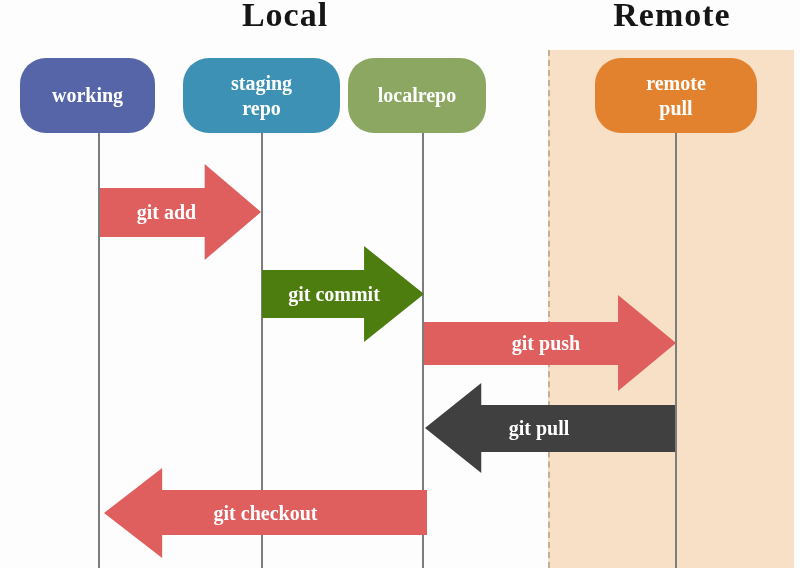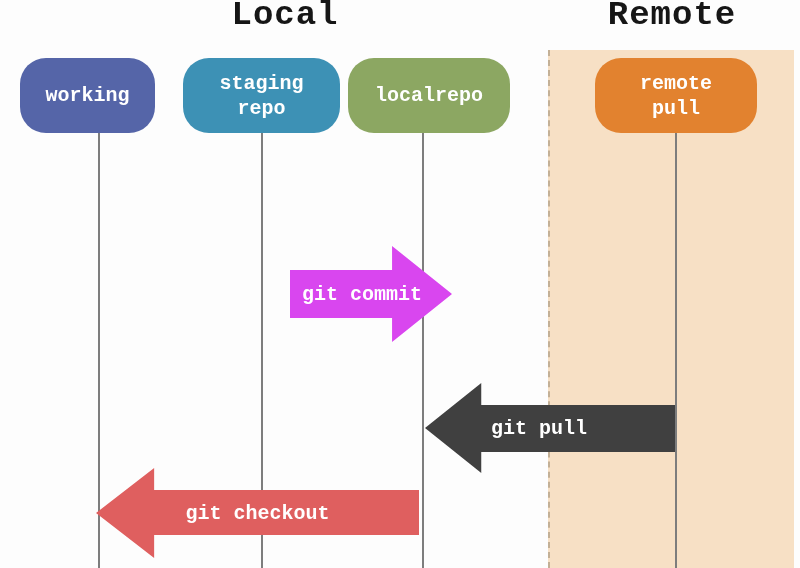--- a/index.html
+++ b/index.html
@@ -1,19 +1,19 @@
 <!DOCTYPE html>
 <html><head>
 <meta charset="utf-8">
 <style>
   html,body{margin:0;padding:0;background:#fff;}
   .stage{
     position:relative;width:800px;height:568px;overflow:hidden;
     background:#fdfdfd;
-    font-family:Liberation Mono, monospace;
+    font-family:Liberation Serif, serif;
   }
   
   .remote-panel{
     position:absolute;left:548px;top:50px;width:246px;height:518px;
     border-left:2px dashed #c3b096;box-sizing:border-box;
   }
   
   .title{
     position:absolute;top:-4px;transform:translateX(-50%);
     font-size:34px;font-weight:bold;color:#161616;letter-spacing:1px;
@@ -29,21 +29,21 @@
   .lifeline.l-remote{left:675px;}
   
   .node{
     position:absolute;top:58px;height:75px;border-radius:26px;
     color:#fff;font-weight:bold;font-size:20px;line-height:25px;
     display:flex;flex-direction:column;align-items:center;justify-content:center;
     text-align:center;box-sizing:border-box;
   }
   .node.n-working{left:20px;width:135px;}
   .node.n-staging{left:183px;width:157px;}
-  .node.n-localrepo{left:348px;width:162px;}
+  .node.n-localrepo{left:348px;width:138px;}
   .node.n-remote{left:595px;width:162px;}
   
   .arrow{
     position:absolute;display:flex;align-items:center;justify-content:center;
     color:#fff;font-weight:bold;font-size:20px;box-sizing:border-box;
     white-space:nowrap;
   }
   .arrow.a-add{
     left:100px;top:164px;width:161px;height:96px;padding-right:28px;
     clip-path:polygon(0 25%,65% 25%,65% 0,100% 50%,65% 100%,65% 76%,0 76%);
@@ -54,21 +54,21 @@
   }
   .arrow.a-push{
     left:424px;top:295px;width:252px;height:96px;padding-right:8px;
     clip-path:polygon(0 28%,77% 28%,77% 0,100% 50%,77% 100%,77% 73%,0 73%);
   }
   .arrow.a-pull{
     left:425px;top:383px;width:250px;height:90px;padding-right:22px;
     clip-path:polygon(0 50%,22.5% 0,22.5% 24.4%,100% 24.4%,100% 76.7%,22.5% 76.7%,22.5% 100%);
   }
   .arrow.a-checkout{
-    left:96px;top:468px;width:323px;height:90px;
+    left:104px;top:468px;width:323px;height:90px;
     clip-path:polygon(0 50%,18% 0,18% 24.4%,100% 24.4%,100% 74.4%,18% 74.4%,18% 100%);
   }
 </style>
 </head>
 <body>
 
 <div class="stage">
 
   <div class="remote-panel" style="background-color: rgb(247, 224, 197);"></div>
 
@@ -88,22 +88,28 @@
     <span>repo</span>
   </div>
   <div class="node n-localrepo" style="background-color: rgb(140, 167, 98);">
     <span>localrepo</span>
   </div>
   <div class="node n-remote" style="background-color: rgb(226, 130, 47);">
     <span>remote</span>
     <span>pull</span>
   </div>
 
-  <div class="arrow a-commit" style="background-color: #d946ef; margin-left: 28px;">
+  <div class="arrow a-add" style="background-color: rgb(223, 95, 95);">
+    <span>git add</span>
+  </div>
+  <div class="arrow a-commit" style="background-color: #4d7c0f;">
     <span>git commit</span>
+  </div>
+  <div class="arrow a-push" style="background-color: rgb(223, 95, 95);">
+    <span>git push</span>
   </div>
   <div class="arrow a-pull" style="background-color: #404040;">
     <span>git pull</span>
   </div>
   <div class="arrow a-checkout" style="background-color: rgb(223, 95, 95);">
     <span>git checkout</span>
   </div>
 
 </div>
 

